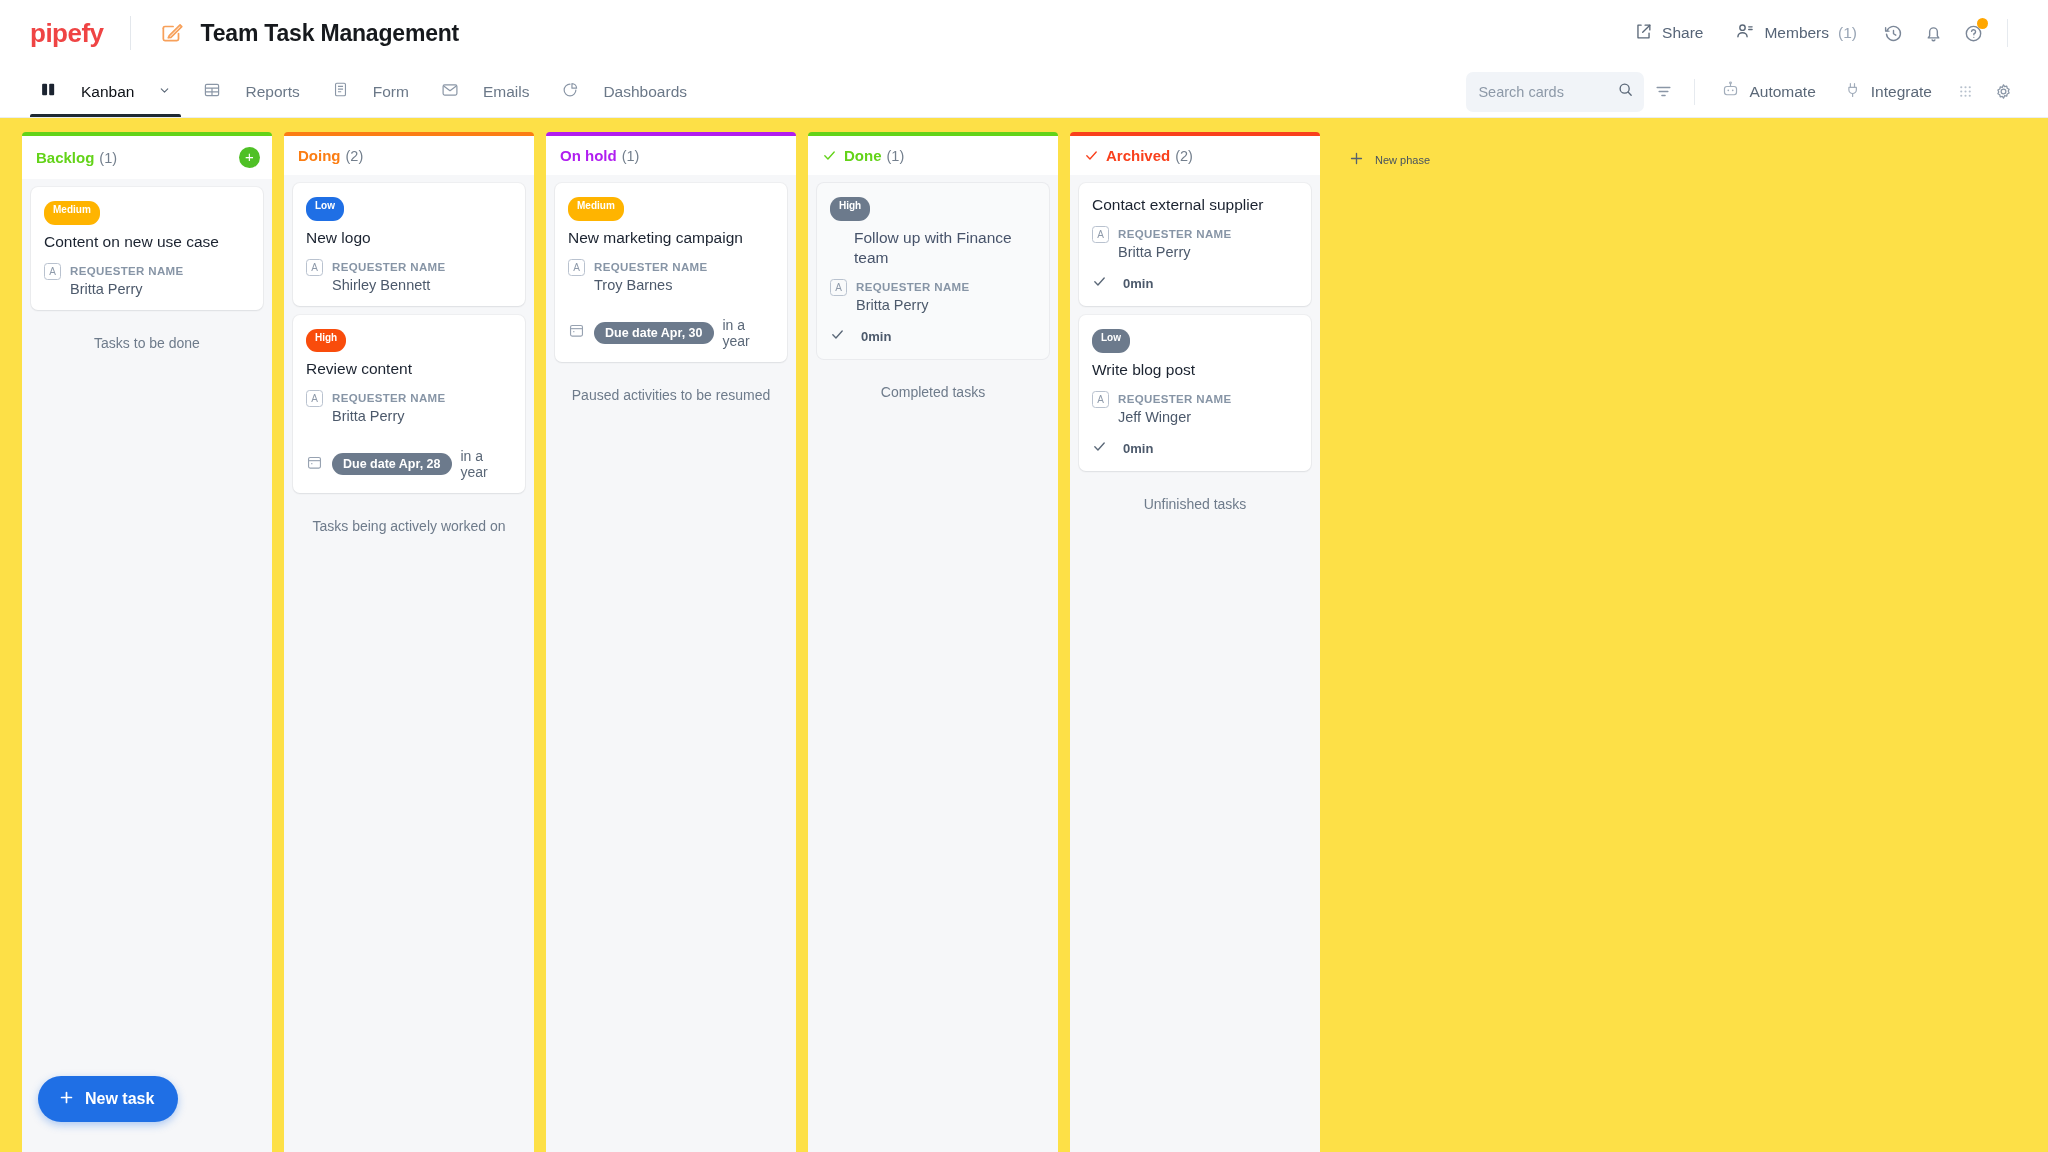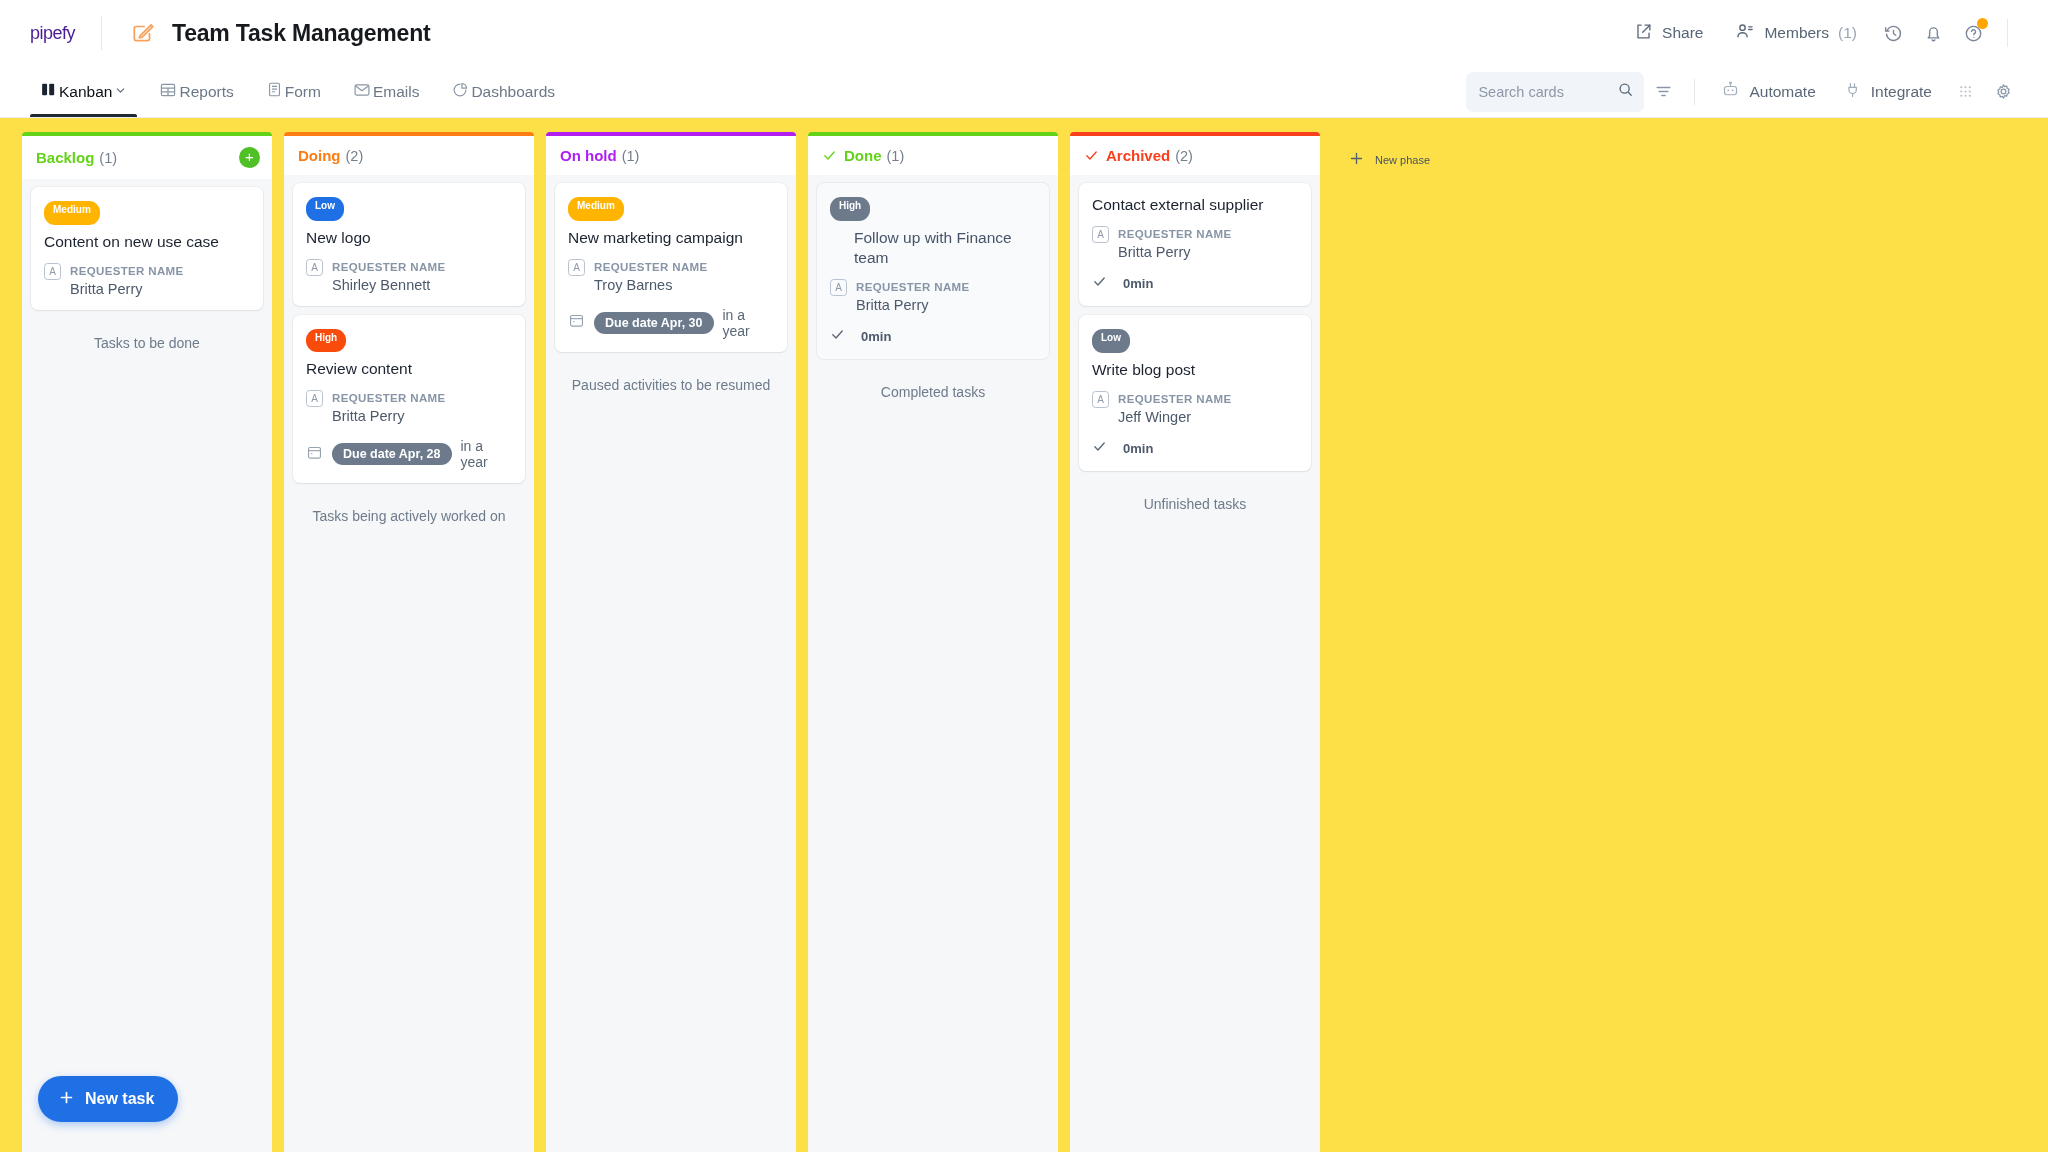--- a/index.html
+++ b/index.html
@@ -13,24 +13,24 @@
   
   .topbar {
     height: 66px;
     display: flex;
     align-items: center;
     padding: 0 26px 0 30px;
     background: #fff;
     position: relative;
   }
   .logo {
-    font-size: 18px;
-    font-weight: 400;
+    font-size: 26px;
+    font-weight: 700;
     letter-spacing: -0.5px;
-    color: #4c1d95;
+    color: #ef4444;
   }
   .logo-divider {
     width: 1px; height: 34px; background: #e3e7ec; margin: 0 26px;
   }
   .pipe-icon {
     width: 30px; height: 30px; margin-right: 14px;
     display: flex; align-items: center; justify-content: center;
   }
   .pipe-title {
     font-size: 23px; font-weight: 700; color: #16191d; letter-spacing: -0.2px;
@@ -56,21 +56,21 @@
 
   
   .navbar {
     height: 52px;
     display: flex; align-items: stretch;
     padding: 0 26px 0 24px;
     border-bottom: 1px solid #e9edf2;
     background: #fff;
   }
   .nav-tab {
-    display: flex; align-items: center; gap: 2px;
+    display: flex; align-items: center; gap: 24px;
     font-size: 15.5px; color: #6b7888;
     padding: 0 16px; cursor: pointer; white-space: nowrap;
     position: relative;
   }
   .nav-tab.active { color: #0e1217; font-weight: 400; }
   .nav-tab.active::after {
     content: ""; position: absolute; left: 6px; right: 6px; bottom: 0;
     height: 3px; background: #1f2933; border-radius: 2px 2px 0 0;
   }
   .navbar-right { margin-left: auto; display: flex; align-items: center; }
@@ -163,21 +163,21 @@
   .field-glyph {
     width: 17px; height: 17px; border: 1.3px solid #b9c2cf; border-radius: 3.5px;
     font-size: 10px; color: #8e9aaa; display: flex; align-items: center;
     justify-content: center; margin-top: 2px; flex: 0 0 17px;
   }
   .field-label {
     font-size: 11.5px; font-weight: 700; color: #8795a6;
     letter-spacing: .35px; line-height: 1.3;
   }
   .field-value { font-size: 14.5px; color: #4c596b; margin-top: 2px; }
-  .due-row { display: flex; align-items: center; gap: 9px; margin-top: 14px; }
+  .due-row { display: flex; align-items: center; gap: 9px; margin-top: 24px; }
   .due-chip {
     background: #6c7a8c; color: #fff;
     font-size: 12.5px; font-weight: 700;
     border-radius: 12px; padding: 4px 11px; white-space: nowrap;
   }
   .due-rel { font-size: 14px; color: #5b6878; }
   .time-row { display: flex; align-items: center; gap: 16px; margin-top: 14px; }
   .time-val { font-size: 13px; font-weight: 700; color: #4c596b; }
 
   

